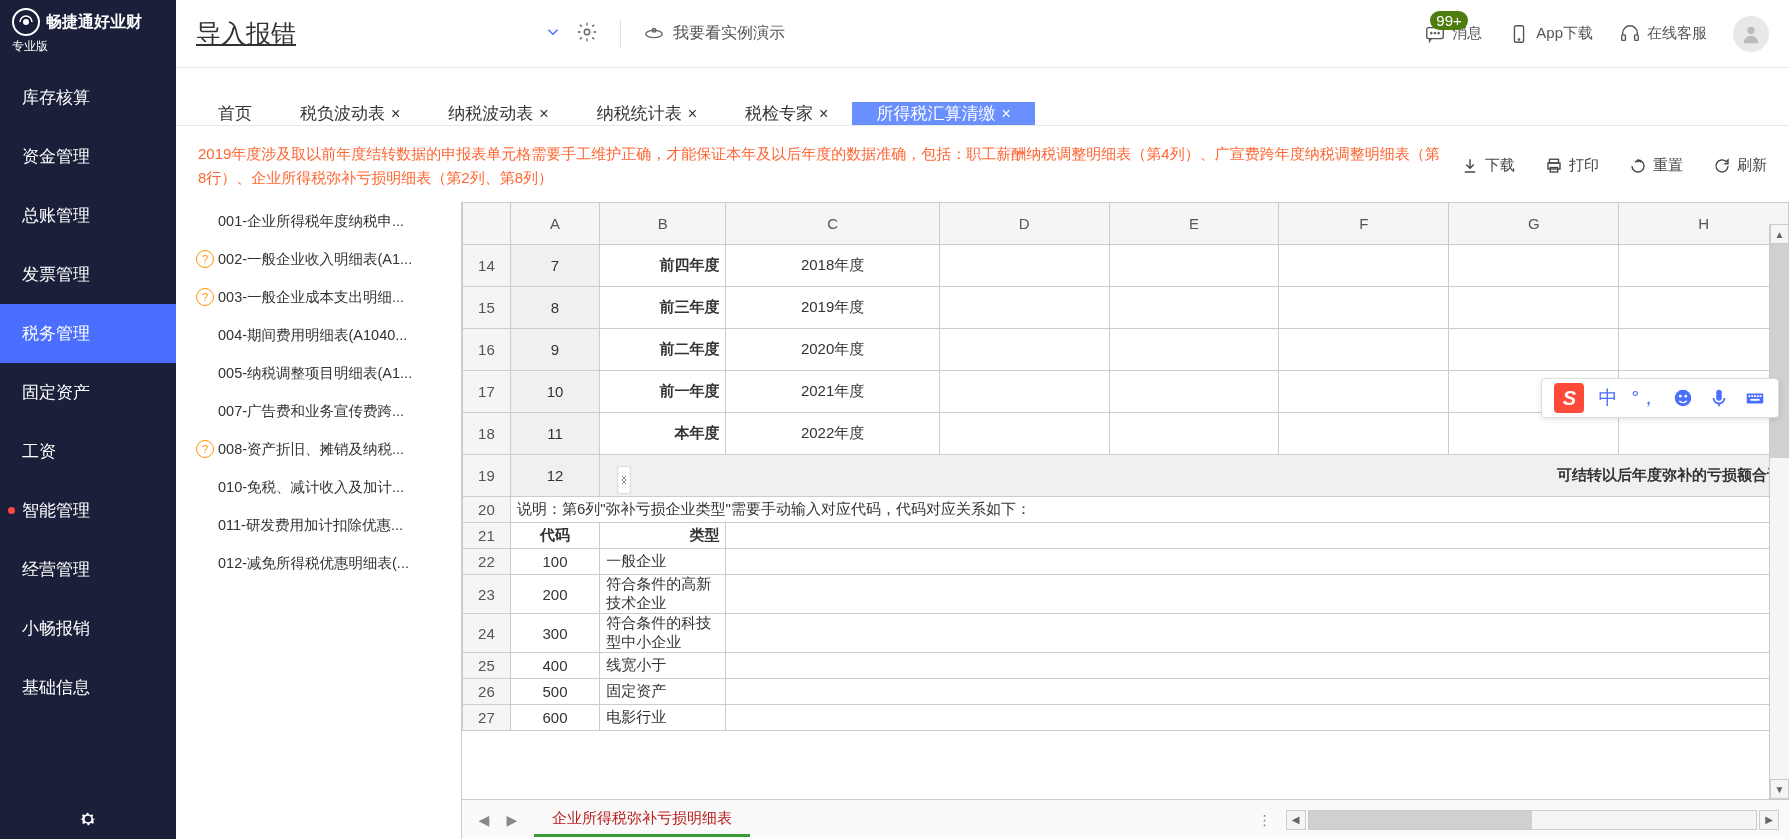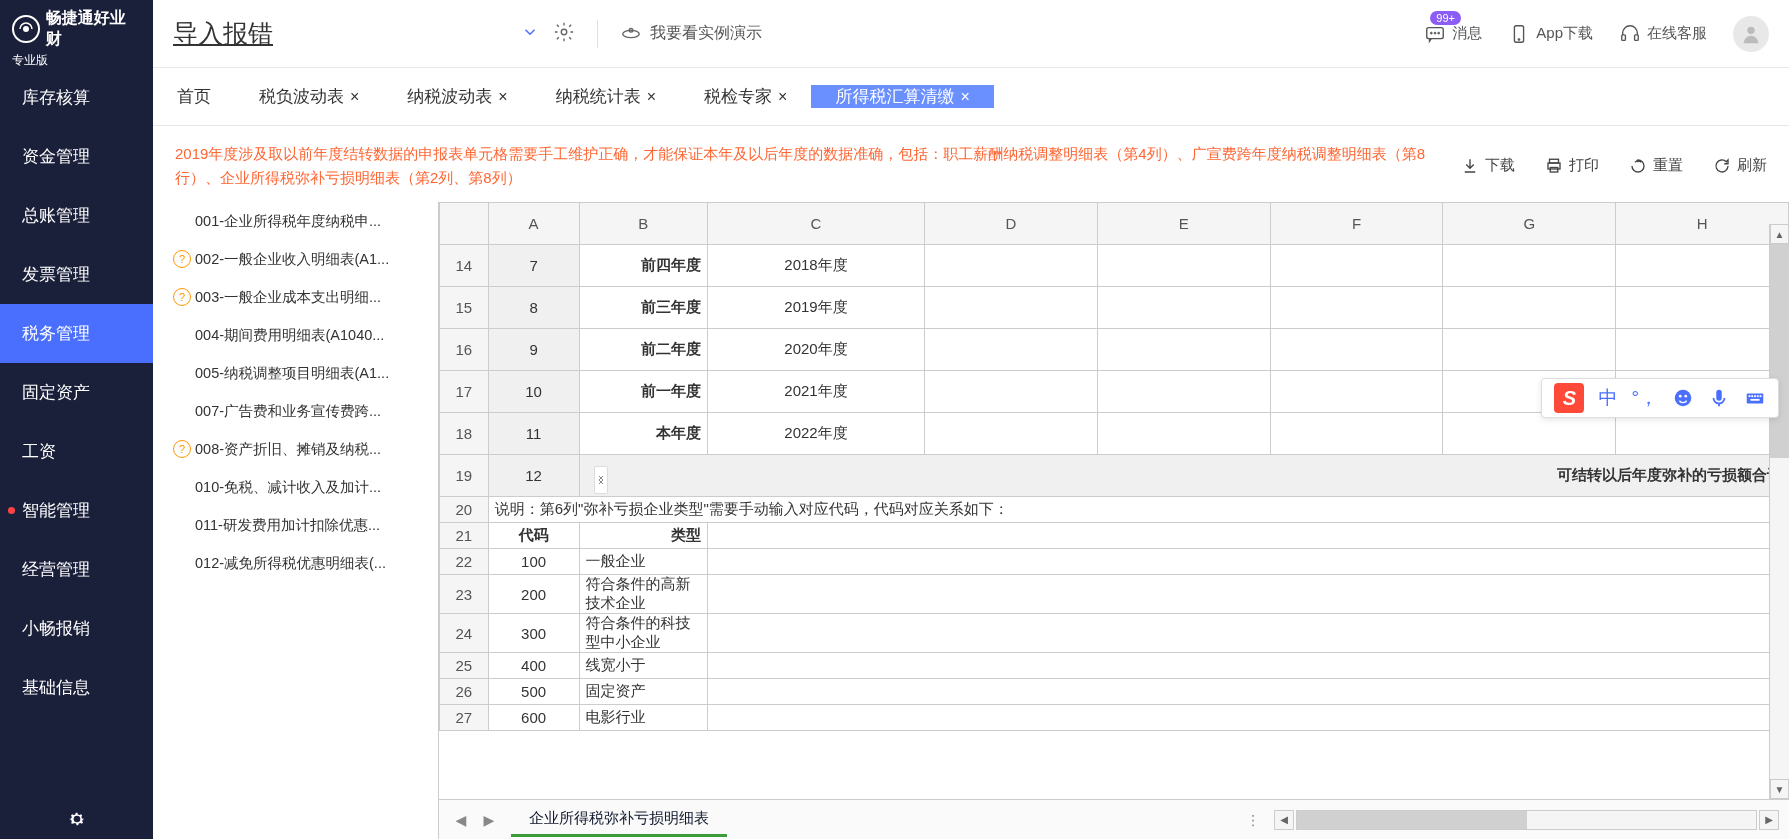--- a/index.html
+++ b/index.html
@@ -1,20 +1,20 @@
 <!DOCTYPE html>
 <html><head>
 <meta charset="utf-8">
 <style>
 * { box-sizing: border-box; margin: 0; padding: 0; }
 body { font-family: "Microsoft YaHei", Arial, sans-serif; font-size: 14px; color: #333; background: #fff; overflow: hidden; }
 .app { display: flex; height: 839px; width: 1789px; }
 
 
-.sidebar { width: 153px; background: #1a1f3a; color: #fff; display: flex; flex-direction: column; }
+.sidebar { width: 176px; background: #1a1f3a; color: #fff; display: flex; flex-direction: column; }
 .logo-area { height: 68px; padding: 8px 12px; }
 .logo-row { display: flex; align-items: center; gap: 6px; }
 .logo-ico { width: 28px; height: 28px; border-radius: 50%; border: 2px solid #fff; display: flex; align-items: center; justify-content: center; }
 .logo-ico svg { width: 18px; height: 18px; }
 .logo-txt { font-size: 16px; font-weight: bold; }
 .logo-sub { font-size: 12px; margin-top: 2px; }
 .nav { flex: 1; overflow-y: auto; }
 .nav-item { height: 59px; display: flex; align-items: center; padding-left: 22px; font-size: 17px; cursor: pointer; position: relative; }
 .nav-item.active { background: #4a6fff; }
 .nav-item.dot::before { content: ""; width: 7px; height: 7px; background: #ff4444; border-radius: 50%; position: absolute; left: 8px; }
@@ -30,26 +30,26 @@
 .header-sp { flex: 1; }
 .header-dd { color: #666; cursor: pointer; }
 .header-dd svg { width: 18px; height: 18px; stroke: #4a6fff; fill: none; }
 .header-gear svg { width: 22px; height: 22px; stroke: #666; fill: none; }
 .header-sep { width: 1px; height: 28px; background: #e0e0e0; margin: 0 8px; }
 .header-demo { display: flex; align-items: center; gap: 8px; color: #555; font-size: 16px; cursor: pointer; }
 .header-demo svg { width: 22px; height: 22px; stroke: #666; fill: none; }
 .header-right { margin-left: auto; display: flex; align-items: center; gap: 26px; }
 .hr-item { display: flex; align-items: center; gap: 6px; color: #555; font-size: 15px; cursor: pointer; position: relative; }
 .hr-item svg { width: 22px; height: 22px; stroke: #555; fill: none; }
-.badge { position: absolute; top: -12px; left: 6px; background: #8b5cf6; color: #fff; font-size: 11px; padding: 1px 6px; border-radius: 10px; }
+.badge { position: absolute; top: -12px; left: 6px; background: #4d7c0f; color: #fff; font-size: 15px; padding: 1px 6px; border-radius: 10px; }
 .avatar { width: 36px; height: 36px; border-radius: 50%; background: #e8e8e8; display: flex; align-items: center; justify-content: center; }
 .avatar svg { width: 22px; height: 22px; fill: #bbb; }
 
 
-.tabs { height: 58px; display: flex; align-items: center; border-bottom: 1px solid #e8e8e8; padding-left: 0; }
+.tabs { height: 58px; display: flex; align-items: flex-end; border-bottom: 1px solid #e8e8e8; padding-left: 18px; }
 .tab { display: flex; align-items: center; padding: 0 24px; font-size: 17px; color: #333; cursor: pointer; gap: 6px; }
 .tab.active { background: #6a8fff; color: #fff; }
 .tab-x { font-size: 16px; cursor: pointer; }
 
 
 .notice-row { display: flex; align-items: flex-start; padding: 16px 22px 12px 22px; gap: 20px; }
 .notice-txt { flex: 1; color: #ff6633; font-size: 15px; line-height: 1.6; }
 .actions { display: flex; gap: 30px; align-items: center; padding-top: 14px; }
 .act { display: flex; align-items: center; gap: 6px; color: #444; font-size: 15px; cursor: pointer; }
 .act svg { width: 18px; height: 18px; stroke: #444; fill: none; }
@@ -75,21 +75,21 @@
 .sheet td.bold { font-weight: bold; text-align: right; }
 .sheet td.left { text-align: left; }
 .sheet .sm-row td, .sheet .sm-row th { height: 26px; font-size: 15px; }
 .colA { width: 82px; } .colB { width: 116px; } .colC { width: 196px; }
 .colD, .colE, .colF, .colG, .colH { width: 156px; }
 
 
 .sheet-footer { height: 40px; border-top: 1px solid #ccc; display: flex; align-items: center; background: #fafafa; }
 .sf-nav { display: flex; gap: 0; padding: 0 8px; }
 .sf-nav button { width: 28px; height: 28px; border: none; background: none; cursor: pointer; color: #888; font-size: 14px; }
-.sf-tab { padding: 6px 18px; border-bottom: 3px solid #3a9d3a; color: #0f172a; font-size: 15px; cursor: pointer; }
+.sf-tab { padding: 6px 18px; border-bottom: 3px solid #3a9d3a; color: #b91c1c; font-size: 15px; cursor: pointer; }
 .sf-dots { margin-left: auto; padding: 0 14px; cursor: pointer; color: #888; }
 .sf-scroll { flex: 0.5; display: flex; align-items: center; gap: 2px; padding-right: 10px; }
 .sf-scroll .sbtn { width: 20px; height: 20px; border: 1px solid #ccc; background: #f5f5f5; cursor: pointer; display: flex; align-items: center; justify-content: center; font-size: 10px; color: #666; }
 .sf-scroll .strack { flex: 1; height: 20px; border: 1px solid #ccc; background: #f5f5f5; position: relative; }
 .sf-scroll .sthumb { position: absolute; left: 0; width: 50%; height: 100%; background: #d0d0d0; }
 
 
 .vscroll { position: absolute; right: 0; top: 22px; bottom: 40px; width: 20px; background: #f5f5f5; border-left: 1px solid #ccc; display: flex; flex-direction: column; }
 .vscroll .sbtn { height: 20px; border: 1px solid #ccc; background: #f5f5f5; cursor: pointer; display: flex; align-items: center; justify-content: center; font-size: 10px; color: #666; }
 .vscroll .strack { flex: 1; position: relative; }

